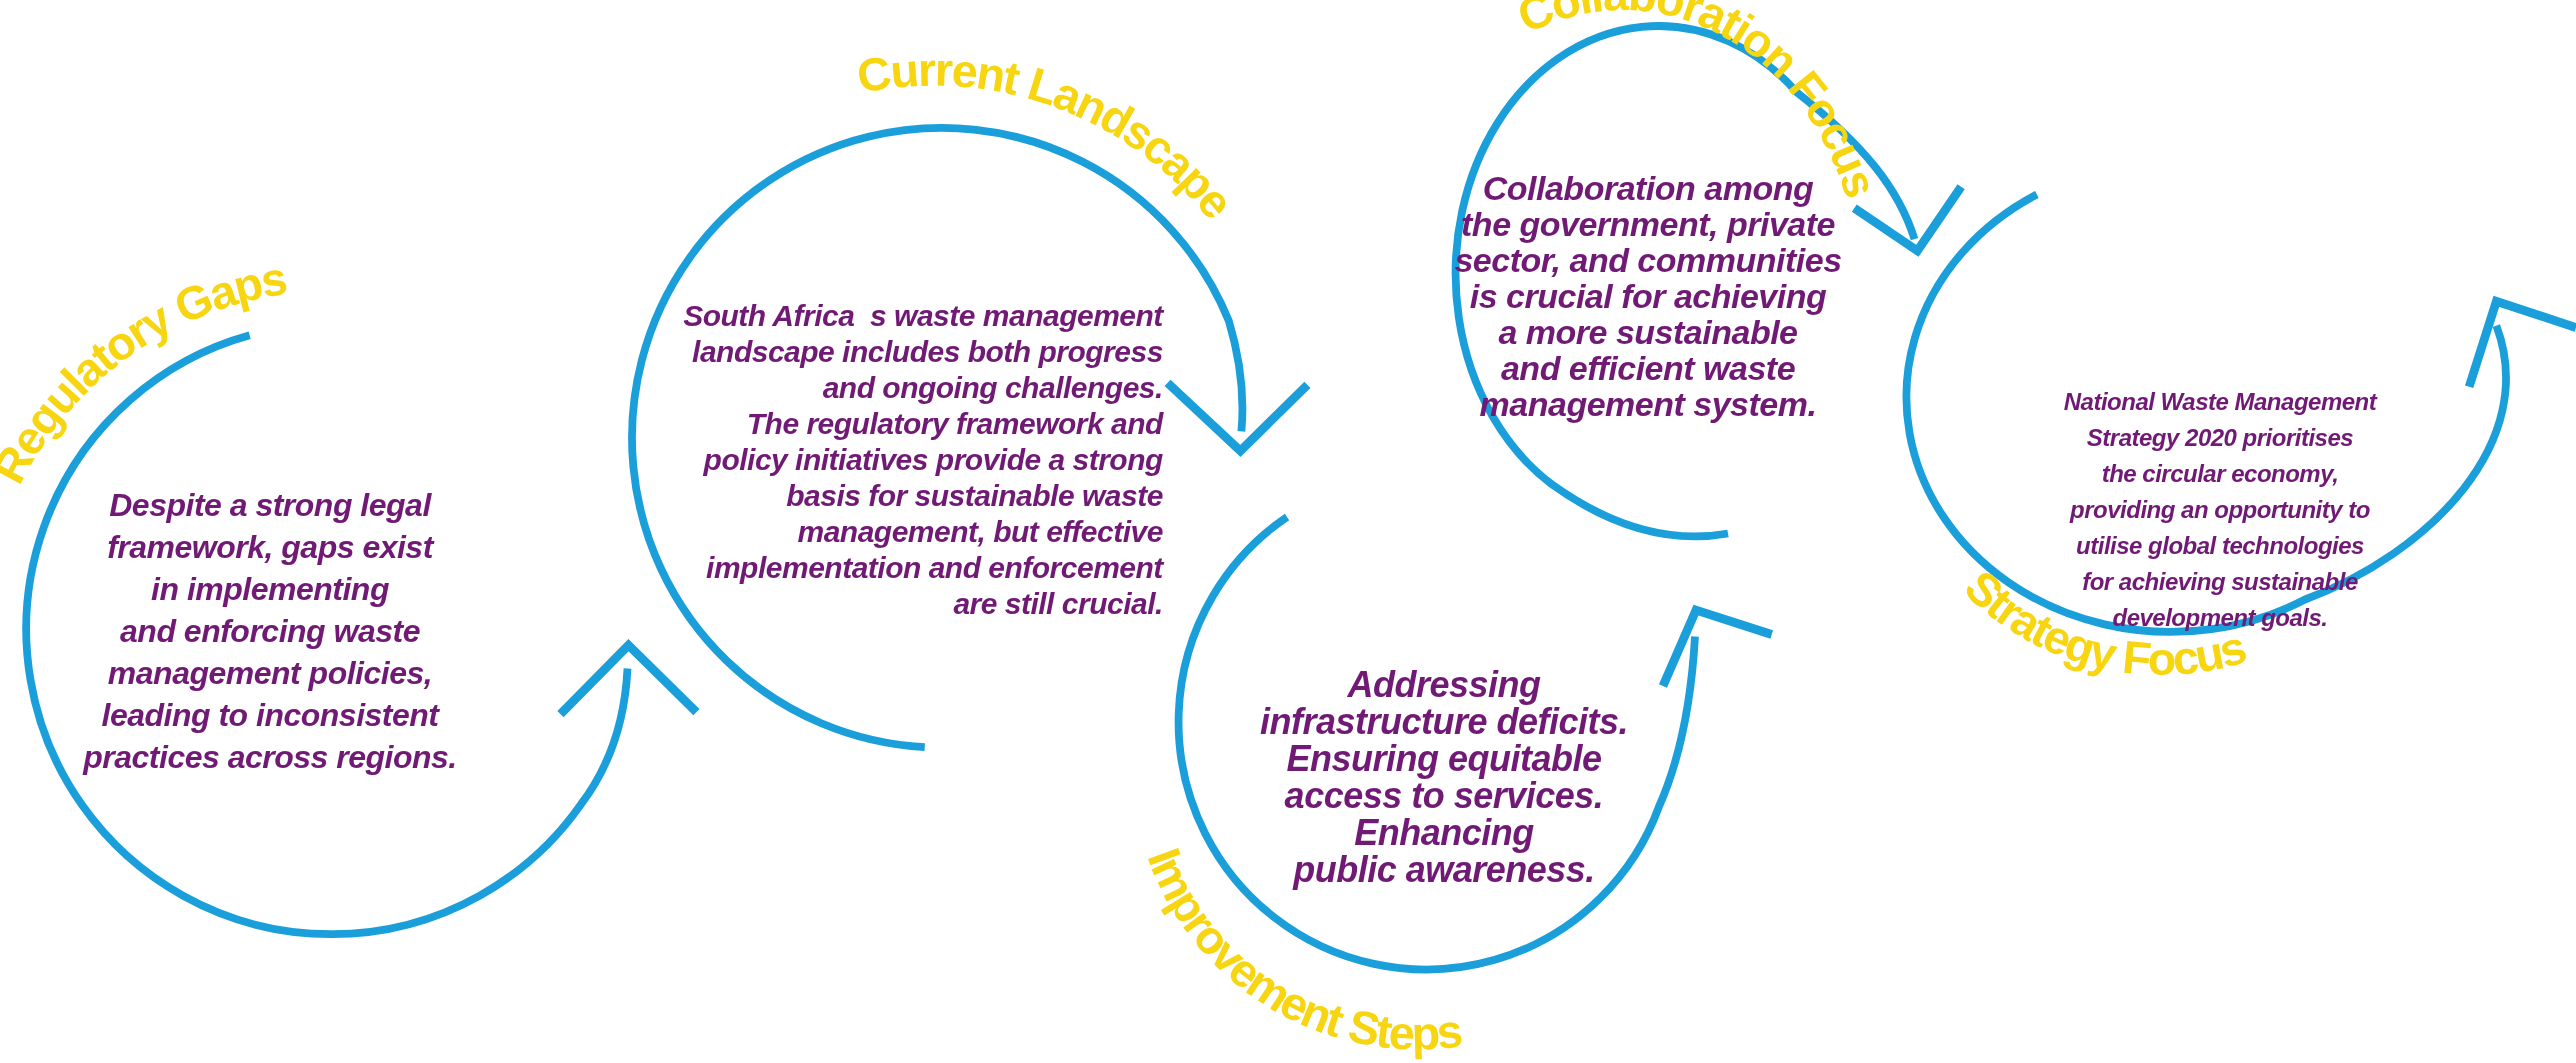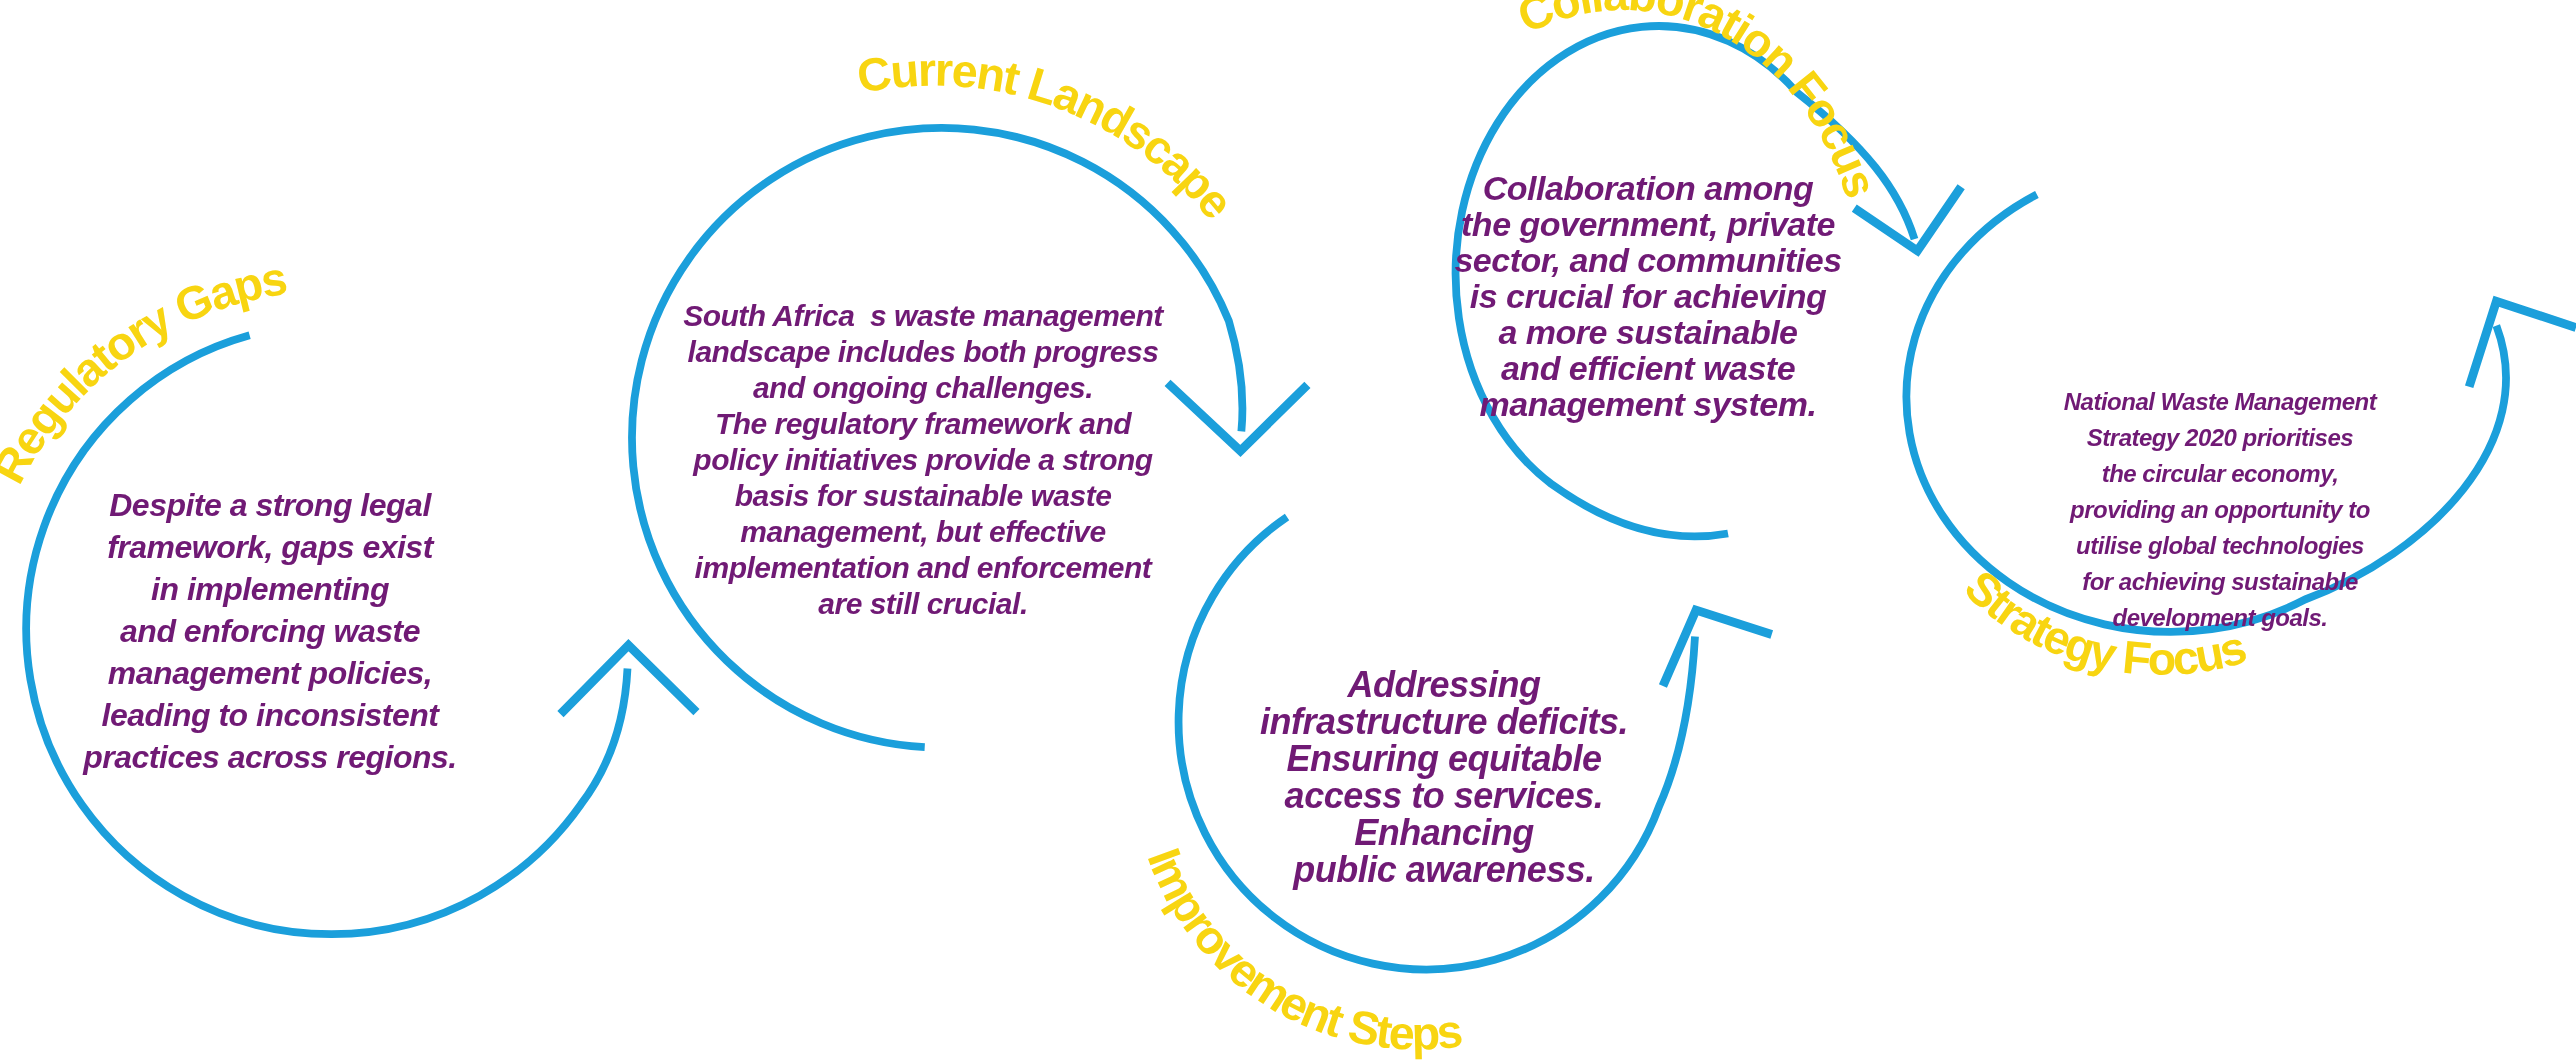--- a/index.html
+++ b/index.html
@@ -46,21 +46,21 @@
     transform: translate(-50%, -50%);
     color: #701a75;
     font-family: Liberation Sans, sans-serif;
     font-weight: 700;
     font-style: italic;
     text-align: center;
     white-space: pre;
     letter-spacing: -0.5px;
   }
   .body-c1 { left: 270px;  top: 631px; font-size: 32px; line-height: 42px; }
-  .body-c2 { left: 923px;  top: 460px; font-size: 30px; line-height: 36px; }
+  .body-c2 { left: 923px;  top: 460px; font-size: 30px; line-height: 36px; text-align: right; }
   .body-c3 { left: 1444px; top: 777px; font-size: 36px; line-height: 37px; }
   .body-c4 { left: 1648px; top: 296px; font-size: 34px; line-height: 36px; }
   .body-c5 { left: 2220px; top: 510px; font-size: 24px; line-height: 36px; }
 </style>
 </head>
 <body>
 
 <div class="canvas">
 
   <svg class="diagram-svg" viewBox="0 0 2652 1095">

